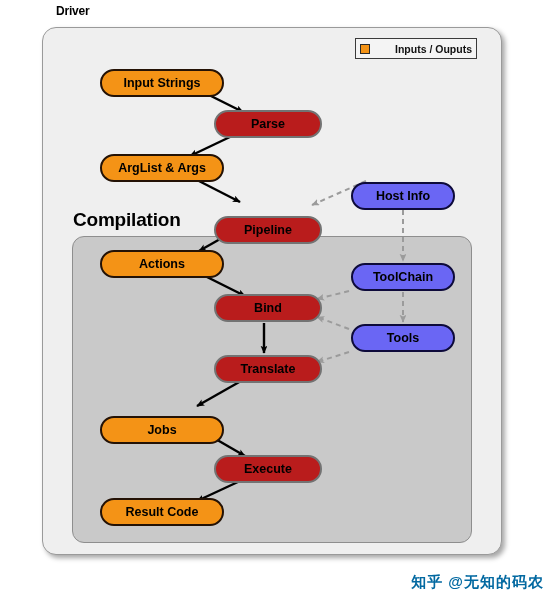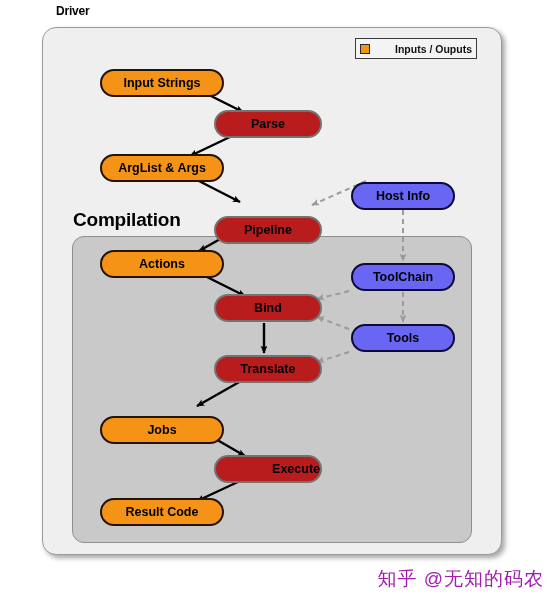--- a/index.html
+++ b/index.html
@@ -130,25 +130,26 @@
     background: #6a66f4;
     border: 2px solid #0d0a3a;
   }
 
   
   #watermark {
     position: absolute;
     right: 10px;
     bottom: 8px;
     font-family: "Liberation Sans", sans-serif;
-    font-size: 19px;
-    color: #a21caf;
+    font-size: 15px;
+    color: #0369a1;
     white-space: nowrap;
     letter-spacing: 1px;
     z-index: 20;
+    font-weight: bold;
   }
 </style>
 </head>
 <body>
 
 <div id="driver-box" class="container-box"></div>
 <div id="compilation-box" class="container-box"></div>
 
 <div id="driver-title" class="section-title">Driver</div>
 <div id="compilation-title" class="section-title">Compilation</div>
@@ -208,21 +209,21 @@
     </div>
     <div class="node helper" style="left: 351px; top: 324px; width: 104px; height: 28px;">
       <span>Tools</span>
     </div>
     <div class="node fn" style="left: 214px; top: 355px; width: 108px; height: 28px;">
       <span>Translate</span>
     </div>
     <div class="node io" style="left: 100px; top: 404px; width: 124px; height: 28px; margin-top: 12px;">
       <span>Jobs</span>
     </div>
-    <div class="node fn" style="left: 214px; top: 455px; width: 108px; height: 28px; justify-content: flex-end;">
+    <div class="node fn" style="left: 214px; top: 455px; width: 108px; height: 28px;">
       <span>Execute</span>
     </div>
     <div class="node io" style="left: 100px; top: 498px; width: 124px; height: 28px;">
       <span>Result Code</span>
     </div>
   </div>
 
 <div id="legend">
   <div class="legend-row">
     <span class="legend-swatch" style="background: rgb(244, 147, 22);"></span>

